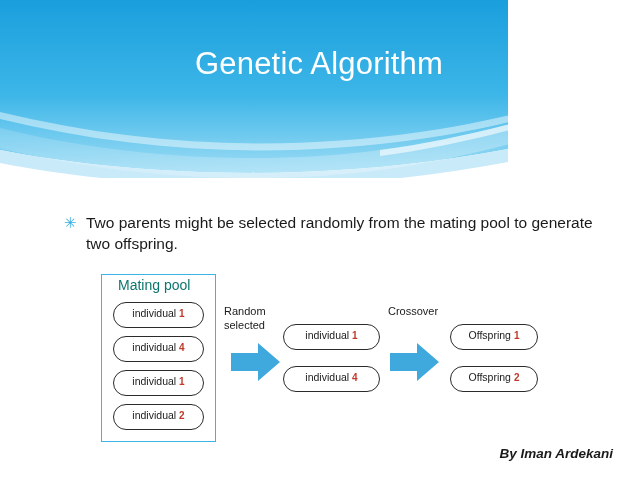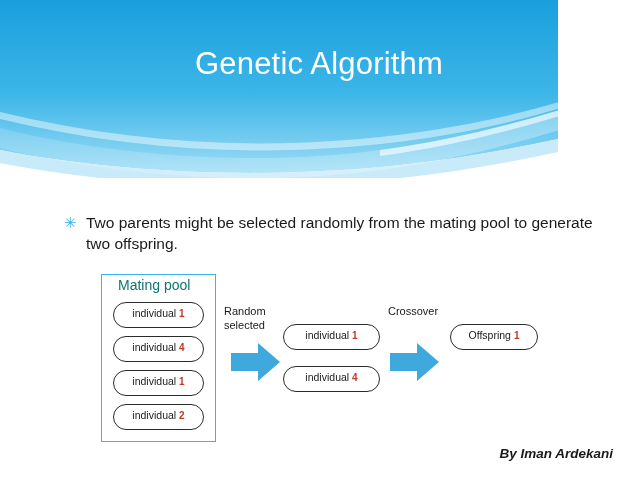--- a/index.html
+++ b/index.html
@@ -14,21 +14,21 @@
     position: relative;
     width: 638px;
     height: 479px;
     background: #ffffff;
     overflow: hidden;
   }
   
   .banner {
     position: absolute;
     left: 0; top: 0;
-    width: 558px;
+    width: 508px;
     height: 178px;
     overflow: hidden;
   }
   .banner svg { display: block; }
   .slide-title {
     position: absolute;
     left: 0;
     top: 46px;
     width: 638px;
     text-align: center;
@@ -203,16 +203,19 @@
 
   <div class="arrow" style="left:390px; top:343px;">
     <svg width="49" height="38" viewBox="0 0 49 38" xmlns="http://www.w3.org/2000/svg">
       <path d="M0,10 L27,10 L27,0 L49,19 L27,38 L27,28 L0,28 Z" fill="#3fa9dd"></path>
     </svg>
   </div>
 
   <div class="pill off-pill" style="top:324px">
     <span>Offspring </span><span class="num">1</span>
   </div>
+  <div class="pill off-pill" style="top:366px">
+    <span>Offspring </span><span class="num">2</span>
+  </div>
 
   <div class="credit">By Iman Ardekani</div>
 
 </div>
 
 </body></html>

